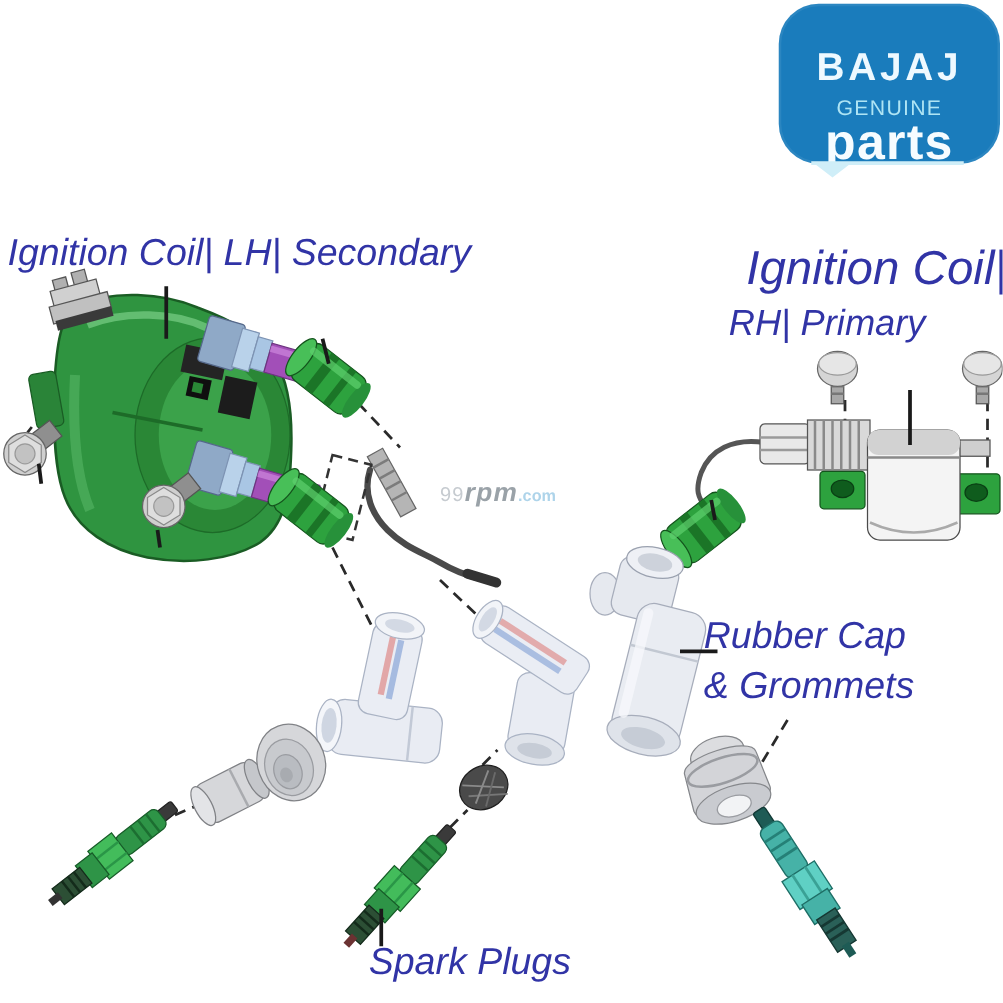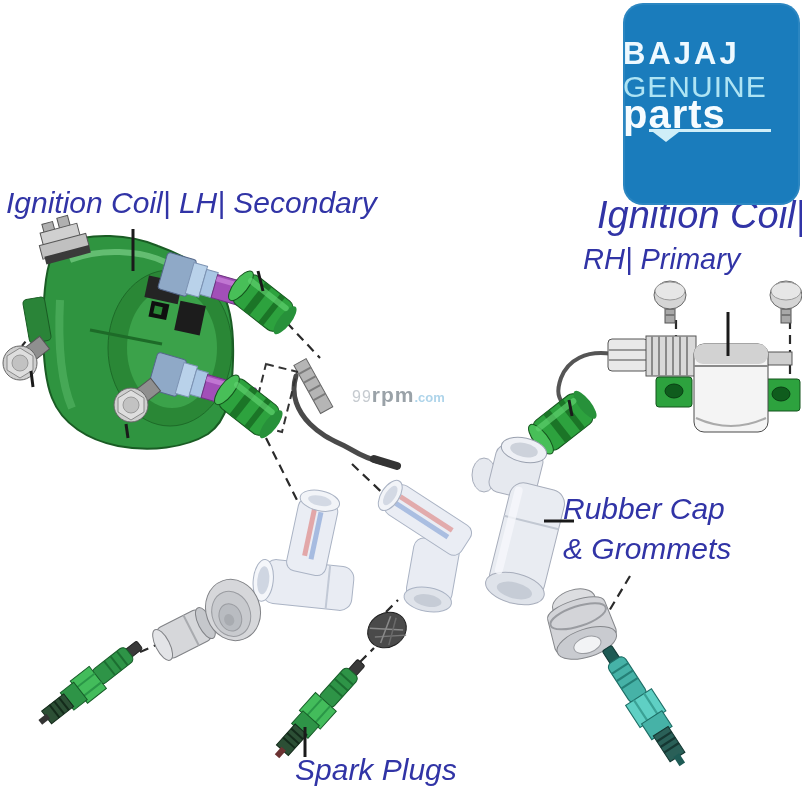--- a/index.html
+++ b/index.html
@@ -9,26 +9,26 @@
   svg.parts{position:absolute;left:0;top:0;}
   .label{position:absolute;color:var(--label-blue,#3134a6);font-size:30px;line-height:34px;white-space:nowrap;font-style:italic;}
   .lh-label{left:6px;top:186px;}
   .rh-label-1{left:597px;top:198px;font-size:38px;}
   .rh-label-2{left:583px;top:242px;font-size:29px;}
   .rubber-label-1{left:563px;top:492px;}
   .rubber-label-2{left:563px;top:532px;text-align:center;}
   .spark-label{left:295px;top:753px;}
   .watermark{position:absolute;left:352px;top:383px;white-space:nowrap;user-select:none;}
   .wm-num{font-size:16px;color:#c6cbd0;font-weight:400;letter-spacing:1px;}
-  .wm-mid{font-size:21px;color:var(--watermark-gray,#9aa2a8);font-weight:700;letter-spacing:1px;}
+  .wm-mid{font-size:21px;color:var(--watermark-gray,#9aa2a8);font-weight:700;letter-spacing:1px;font-style:italic;}
   .wm-tld{font-size:13px;color:var(--watermark-blue,#aed4ea);font-weight:700;}
-  .logo{position:absolute;left:623px;top:3px;width:177px;height:202px;border-radius:20px;
-        background:var(--logo-blue,#1a7cbc);box-shadow:inset 0 0 0 2px rgba(255,255,255,.08);}
+  .logo{position:absolute;left:623px;top:3px;width:177px;height:128px;border-radius:32px;
+        background:var(--logo-blue,#1a7cbc);text-align:center;box-shadow:inset 0 0 0 2px rgba(255,255,255,.08);}
   .logo .brand{margin-top:36px;color:#eef9ff;font-size:31px;font-weight:700;letter-spacing:3px;line-height:30px;}
-  .logo .genuine{color:var(--logo-accent,#aee4f4);font-size:30px;letter-spacing:1px;line-height:24px;margin-top:6px;}
+  .logo .genuine{color:var(--logo-accent,#aee4f4);font-size:17px;letter-spacing:1px;line-height:24px;margin-top:6px;}
   .logo .parts-word{color:#f6fcff;font-size:40px;font-weight:700;line-height:34px;margin-top:-2px;letter-spacing:1px;}
   .logo .rule{position:absolute;left:26px;top:126px;width:122px;height:3px;background:#cfeef8;}
   .logo .tri{position:absolute;left:30px;top:129px;width:0;height:0;
              border-left:13px solid transparent;border-right:13px solid transparent;border-top:10px solid #cfeef8;}
   .coil-green{fill:var(--coil-green,#2f9440);}
   .gromm{fill:var(--grommet-green,#2da23e);}
   .purple{fill:var(--terminal-purple,#a24fb8);}
   .collar{fill:var(--collar-blue,#b9d2ea);}
   .pgreen{fill:var(--plug-green,#2e9447);}
   .teal{fill:var(--plug-teal,#46b2a7);}

